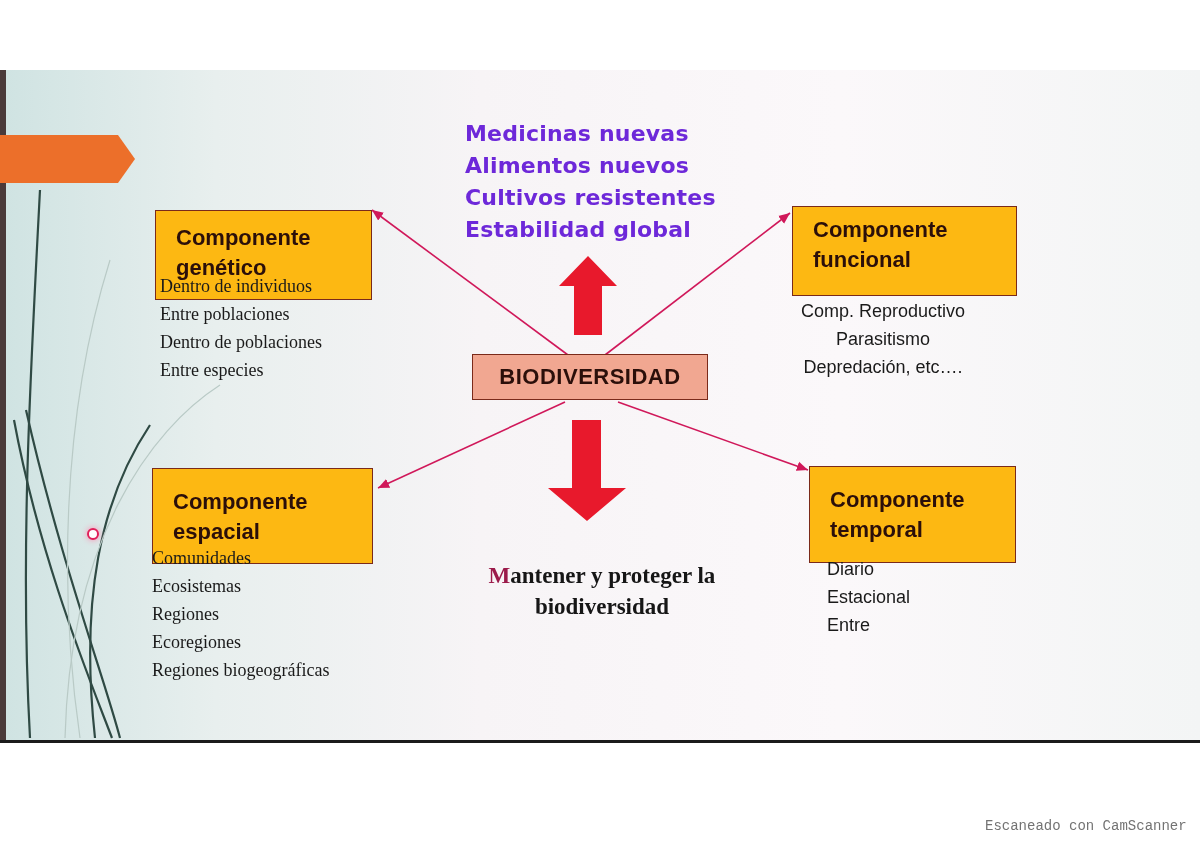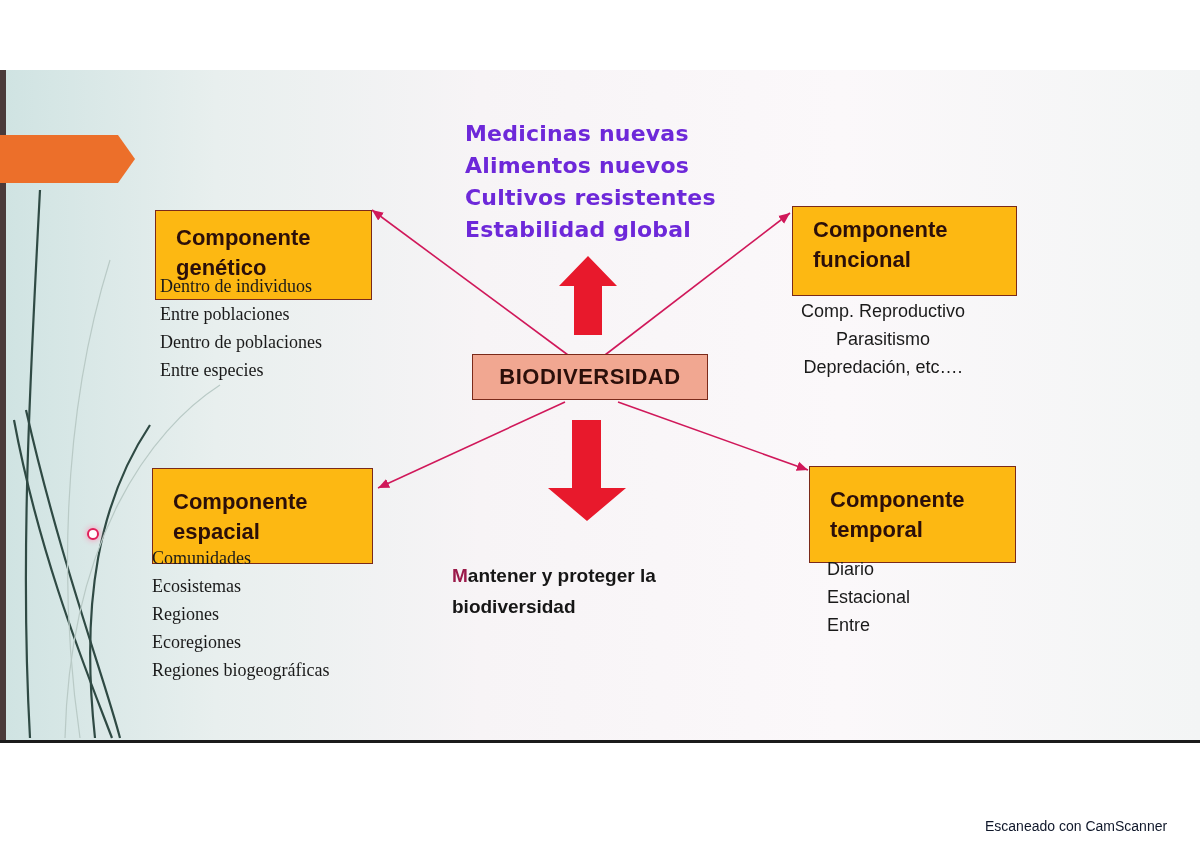--- a/index.html
+++ b/index.html
@@ -16,25 +16,25 @@
          font-weight:bold; font-size:22px; line-height:30px; color:#2b0f0a; padding:12px 20px;margin-top:42px; }
   .box span { display:block; }
   .center-box { position:absolute; left:472px; top:354px; width:236px; height:46px; background:#f1a791;
                 border:1.5px solid #7a2a1a; box-sizing:border-box; font-weight:bold; font-size:22px;
                 color:#2b0f0a; text-align:center; line-height:43px; letter-spacing:0.5px; }
   .list { position:absolute; font-size:18px; line-height:28px; color:#1a1a1a; }
   .list div { white-space:nowrap; }
   .benefits { position:absolute; left:465px; top:118px; font-size:22px; line-height:32px; font-weight:bold;
               color:#6d28d9; font-family:"DejaVu Sans", sans-serif; letter-spacing:0.2px; }
   .benefits div { white-space:nowrap; }
-  .goal { position:absolute; left:452px; top:560px; width:300px; font-size:19px;
-          line-height:31px; font-weight:bold; color:#161616; font-family:Liberation Sans, sans-serif; }
+  .goal { position:absolute; left:452px; top:560px; width:300px; text-align:center; font-size:23px;
+          line-height:31px; font-weight:bold; color:#161616; font-family:Liberation Serif, serif; }
   .goal .first { color:#9b1a4a; }
-  .footer { position:absolute; left:985px; top:818px; font-size:14px; color:#0f172a;
-            font-family:Liberation Sans, sans-serif; }
+  .footer { position:absolute; left:985px; top:818px; font-size:14px; color:#737373;
+            font-family:Liberation Mono, monospace; }
   .pink-dot { position:absolute; left:87px; top:528px; width:8px; height:8px; border-radius:50%;
               border:2px solid #e0205a; background:#fff; box-shadow:0 0 6px #ff8ab0; }
 </style>
 </head>
 <body>
 
 <div class="slide"></div>
 <div class="slide-left-edge"></div>
 <div class="orange-tab"></div>
 

